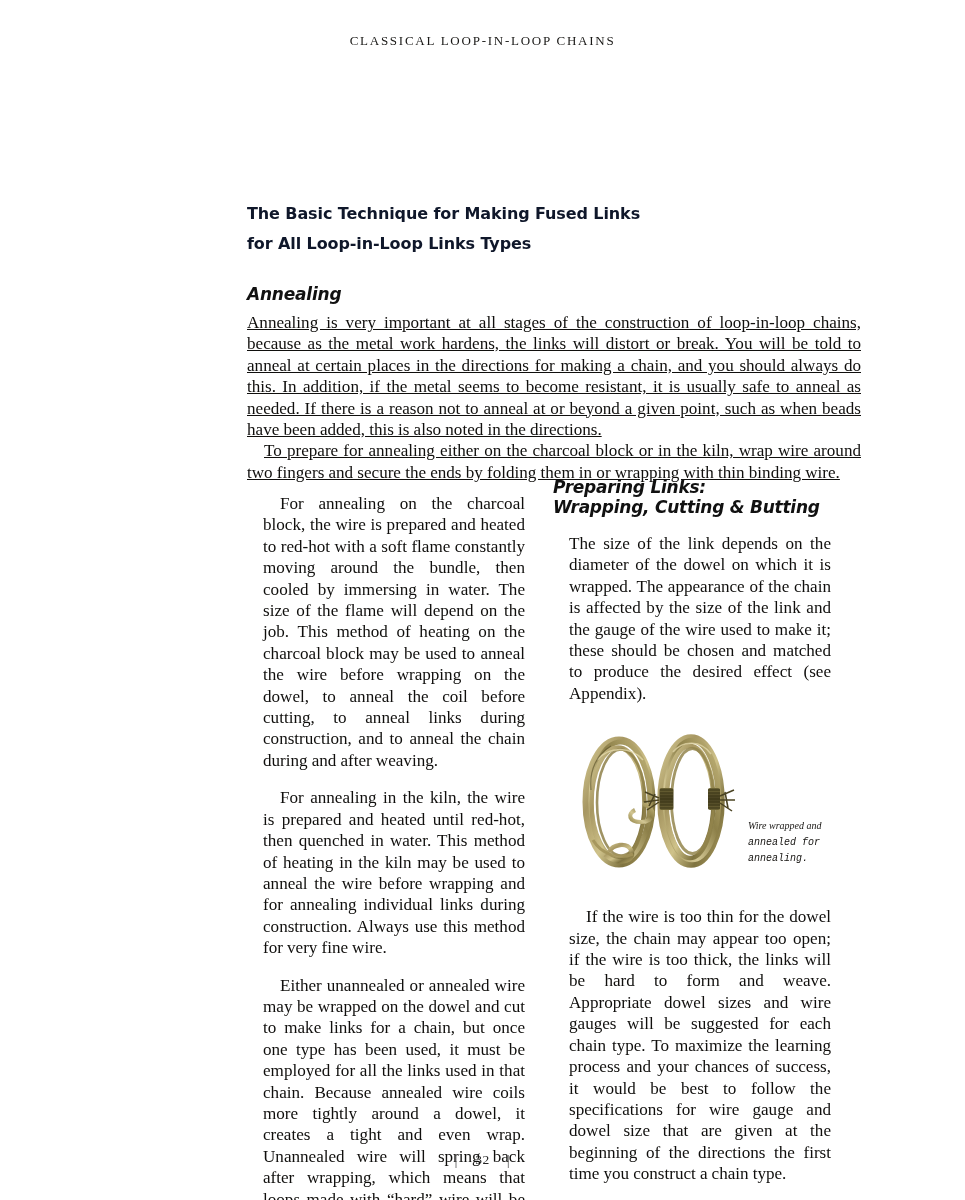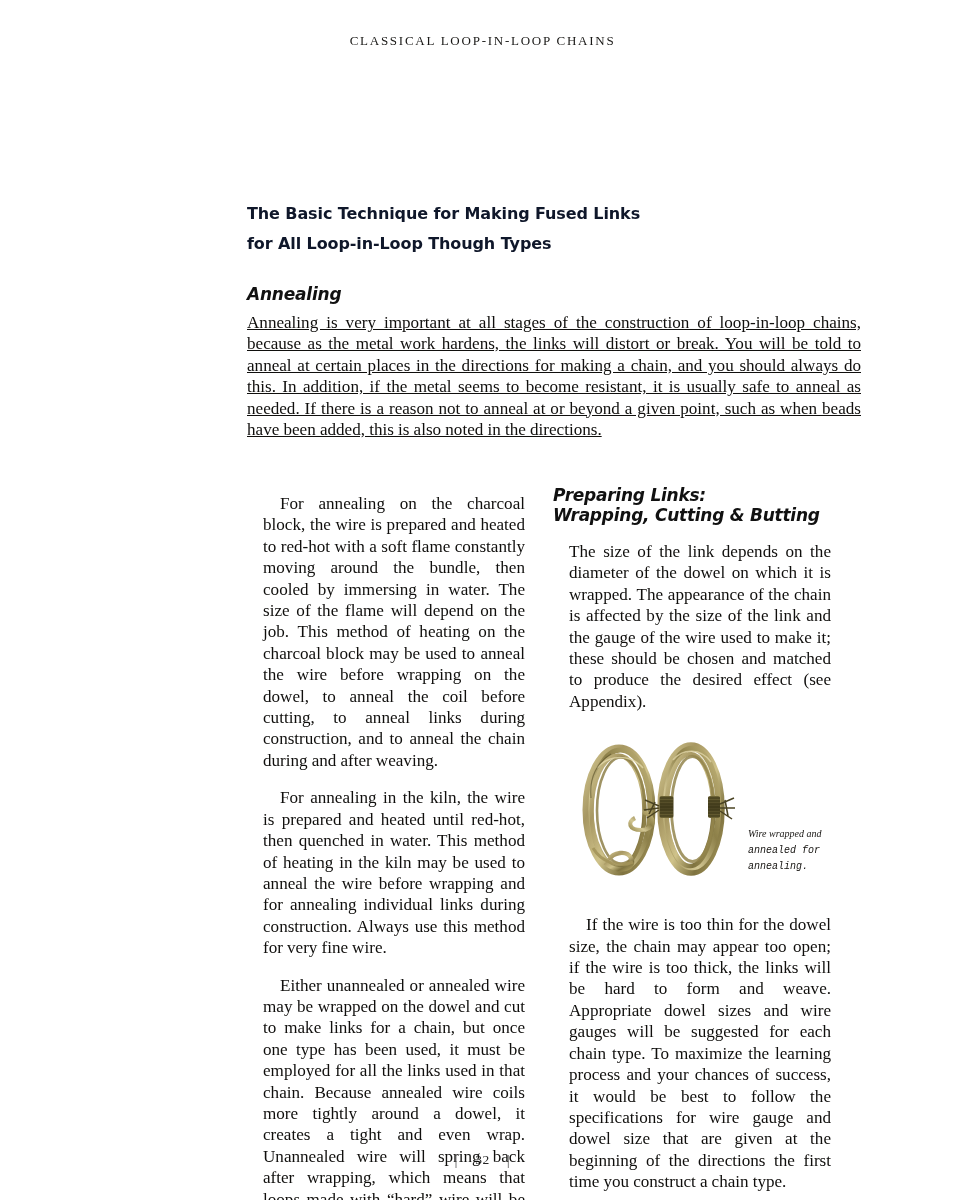--- a/index.html
+++ b/index.html
@@ -109,21 +109,21 @@
   }
   .col p.noindent { text-indent: 0; }
 
   .col-head {
     font-family: "DejaVu Sans", "Liberation Sans", sans-serif;
     font-weight: bold;
     font-style: italic;
     font-size: 17px;
     line-height: 20px;
     color: #111;
-    margin: 8px 0 7px 0;
+    margin: 0 0 7px 0;
     letter-spacing: -0.25px;
   }
   .col-head .l2 { display: block; }
 
   
   .figure {
     position: relative;
     margin-top: 26px;
     height: 160px;
     width: 300px;
@@ -172,27 +172,28 @@
 <body>
 
 <div class="page">
 
   <div class="running-head">Classical Loop-in-Loop Chains</div>
 
   <div class="content">
 
     <h1 class="chapter-title">
       <span>The Basic Technique for Making Fused Links</span>
-      <span class="line2">for All Loop-in-Loop Though Types</span>
+      <span class="line2">for All Loop-in-Loop Links Types</span>
     </h1>
 
     <h2 class="sub-head">Annealing</h2>
 
     <div class="intro">
       <p>Annealing is very important at all stages of the construction of loop-in-loop chains, because as the metal work hardens, the links will distort or break. You will be told to anneal at certain places in the directions for making a chain, and you should always do this. In addition, if the metal seems to become resistant, it is usually safe to anneal as needed. If there is a reason not to anneal at or beyond a given point, such as when beads have been added, this is also noted in the directions.</p>
+      <p class="indent">To prepare for annealing either on the charcoal block or in the kiln, wrap wire around two fingers and secure the ends by folding them in or wrapping with thin binding wire.</p>
     </div>
 
   </div>
 
   <div class="cols">
 
     <div class="col col-left">
       <p>For annealing on the charcoal block, the wire is prepared and heated to red-hot with a soft flame constantly moving around the bundle, then cooled by immersing in water. The size of the flame will depend on the job. This method of heating on the charcoal block may be used to anneal the wire before wrapping on the dowel, to anneal the coil before cutting, to anneal links during construction, and to anneal the chain during and after weaving.</p>
       <p>For annealing in the kiln, the wire is prepared and heated until red-hot, then quenched in water. This method of heating in the kiln may be used to anneal the wire before wrapping and for annealing individual links during construction. Always use this method for very fine wire.</p>
       <p>Either unannealed or annealed wire may be wrapped on the dowel and cut to make links for a chain, but once one type has been used, it must be employed for all the links used in that chain. Because annealed wire coils more tightly around a dowel, it creates a tight and even wrap. Unannealed wire will spring back after wrapping, which means that loops made with “hard” wire will be slightly larger than those made on the same mandrel with annealed wire. Though the difference appears slight, it is enough to show up in the chain.</p>

